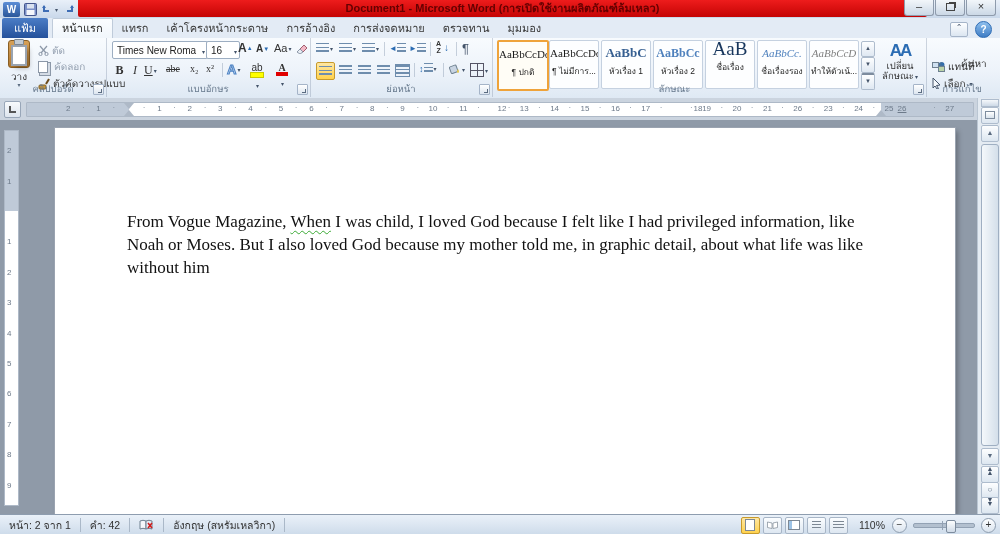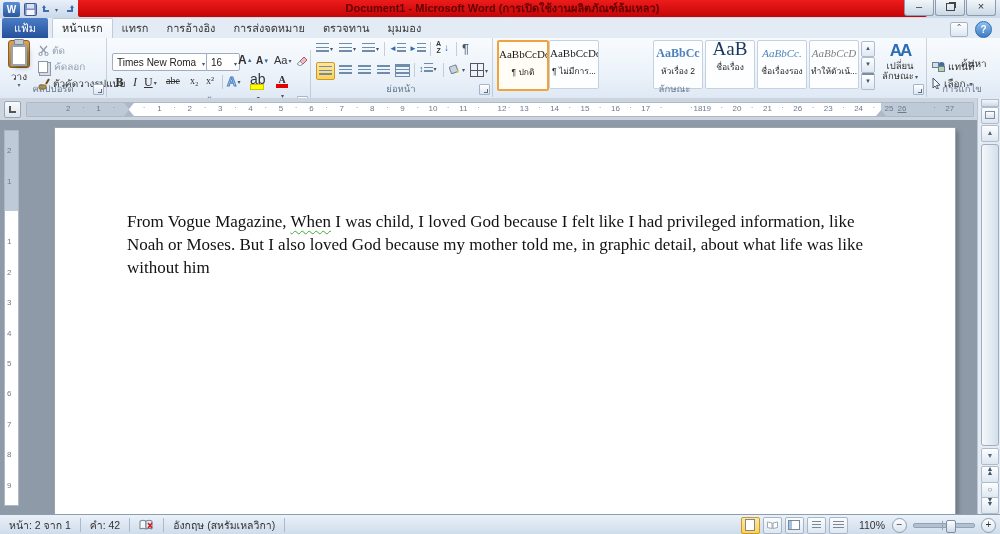--- a/index.html
+++ b/index.html
@@ -180,20 +180,21 @@
       <div class="wbtn"><span class="restore-glyph"></span></div>
       <div class="wbtn">×</div>
     </div>
   </div>
 
   <div class="tabrow">
     <div class="tabs">
       <div class="filetab">แฟ้ม</div>
       <div class="tab active">หน้าแรก</div>
       <div class="tab">แทรก</div>
+      <div class="tab">เค้าโครงหน้ากระดาษ</div>
       <div class="tab">การอ้างอิง</div>
       <div class="tab">การส่งจดหมาย</div>
       <div class="tab">ตรวจทาน</div>
       <div class="tab">มุมมอง</div>
     </div>
     <div class="ribbon-min">⌃</div>
     <div class="helpbtn">?</div>
   </div>
 
   <div class="ribbon">
@@ -224,21 +225,21 @@
         <svg width="12" height="12" viewBox="0 0 12 12">
           <rect x="1" y="7" width="7" height="4" rx="1" fill="#C99739" stroke="#8A6420"></rect>
           <line x1="8" y1="6" x2="11" y2="1" stroke="#6B4A1B" stroke-width="2"></line>
         </svg>
         <span>ตัวคัดวางรูปแบบ</span>
       </div>
       <div class="glabel">คลิปบอร์ด</div>
       <div class="launcher"></div>
     </div>
 
-    <div class="group" style="left:106px;width:204px;margin-top:12px;">
+    <div class="group" style="left:106px;width:204px;">
       <div class="combo abs" style="left:6px;top:3px;width:88px;">
         <span>Times New Roma</span>
         <span class="car"></span>
       </div>
       <div class="combo abs" style="left:100px;top:3px;width:26px;">
         <span>16</span>
         <span class="car"></span>
       </div>
       <div class="abs ribbon-btn" style="left:132px;top:3px;">
         <span style="font-weight:bold;font-size:12px;">A</span>
@@ -273,21 +274,21 @@
         <span class="fmt-letter" style="font-size:10px;">x₂</span>
       </div>
       <div class="abs ribbon-btn" style="left:100px;top:25px;">
         <span class="fmt-letter" style="font-size:10px;">x²</span>
       </div>
       <div class="vsep" style="left:116px;top:25px;height:14px;"></div>
       <div class="abs ribbon-btn car" style="left:121px;top:24px;">
         <span style="font-weight:bold;font-size:13px;color:#CFE2F5;-webkit-text-stroke:1px #4E83C4;">A</span>
       </div>
       <div class="abs car" style="left:144px;top:25px;text-align:center;">
-        <span style="display:block;font-size:14px;line-height:9px;">ab</span>
+        <span style="display:block;font-size:10px;line-height:9px;">ab</span>
         <span style="display:block;width:12px;height:4px;background:#FFFF00;border:1px solid #C9C900;"></span>
       </div>
       <div class="abs car" style="left:170px;top:25px;text-align:center;">
         <span style="display:block;font-weight:bold;font-size:10px;line-height:9px;font-family:'Liberation Serif',serif;">A</span>
         <span style="display:block;width:12px;height:4px;background:#E00000;"></span>
       </div>
       <div class="glabel">แบบอักษร</div>
       <div class="launcher"></div>
     </div>
 
@@ -357,20 +358,24 @@
     </div>
 
     <div class="group" style="left:492px;width:434px;">
       <div class="stylebox selected" style="left:5px;">
         <span class="sprev">AaBbCcDc</span>
         <span class="sname">¶ ปกติ</span>
       </div>
       <div class="stylebox" style="left:57px;">
         <span class="sprev">AaBbCcDc</span>
         <span class="sname">¶ ไม่มีการ...</span>
+      </div>
+      <div class="stylebox" style="left:109px;">
+        <span class="sprev p-h1">AaBbC</span>
+        <span class="sname">หัวเรื่อง 1</span>
       </div>
       <div class="stylebox" style="left:161px;">
         <span class="sprev p-h2">AaBbCc</span>
         <span class="sname">หัวเรื่อง 2</span>
       </div>
       <div class="stylebox" style="left:213px;">
         <span class="sprev p-title">AaB</span>
         <span class="sname">ชื่อเรื่อง</span>
       </div>
       <div class="stylebox" style="left:265px;">

